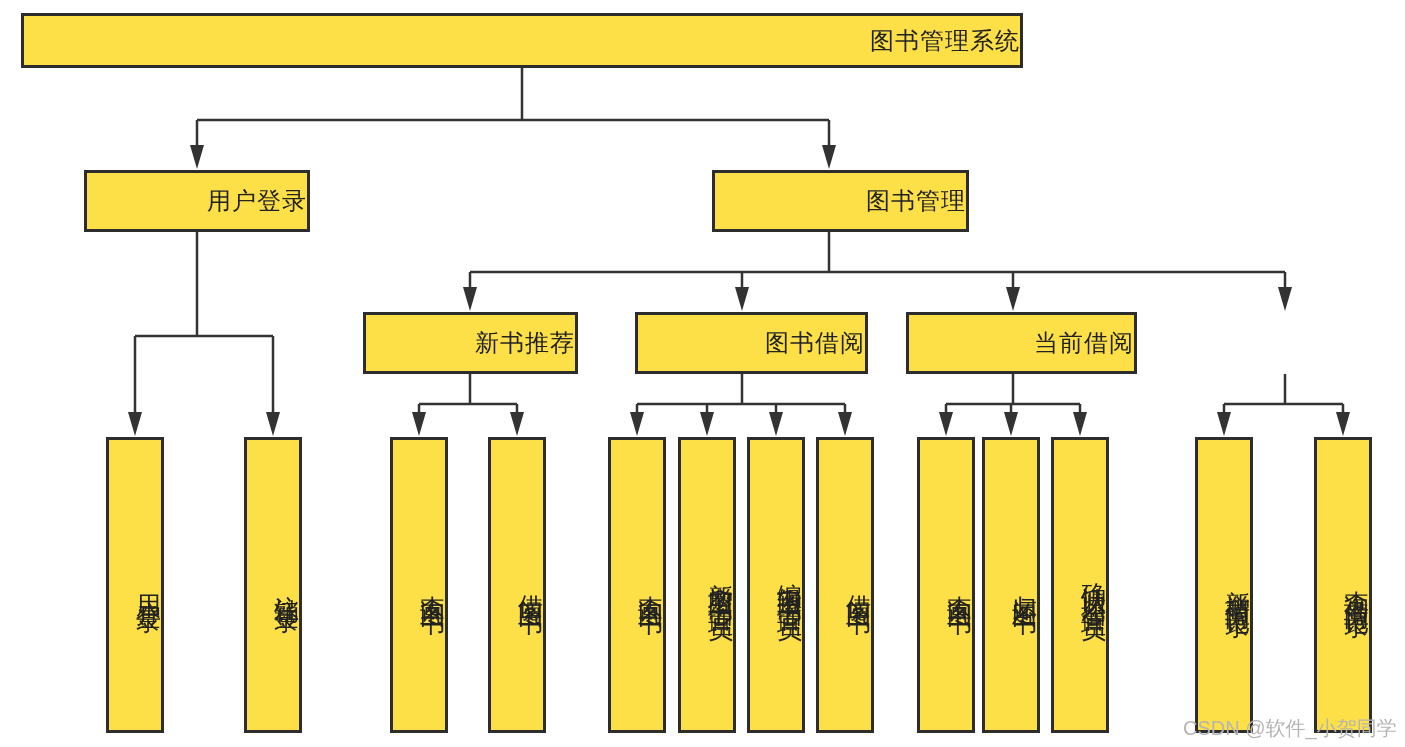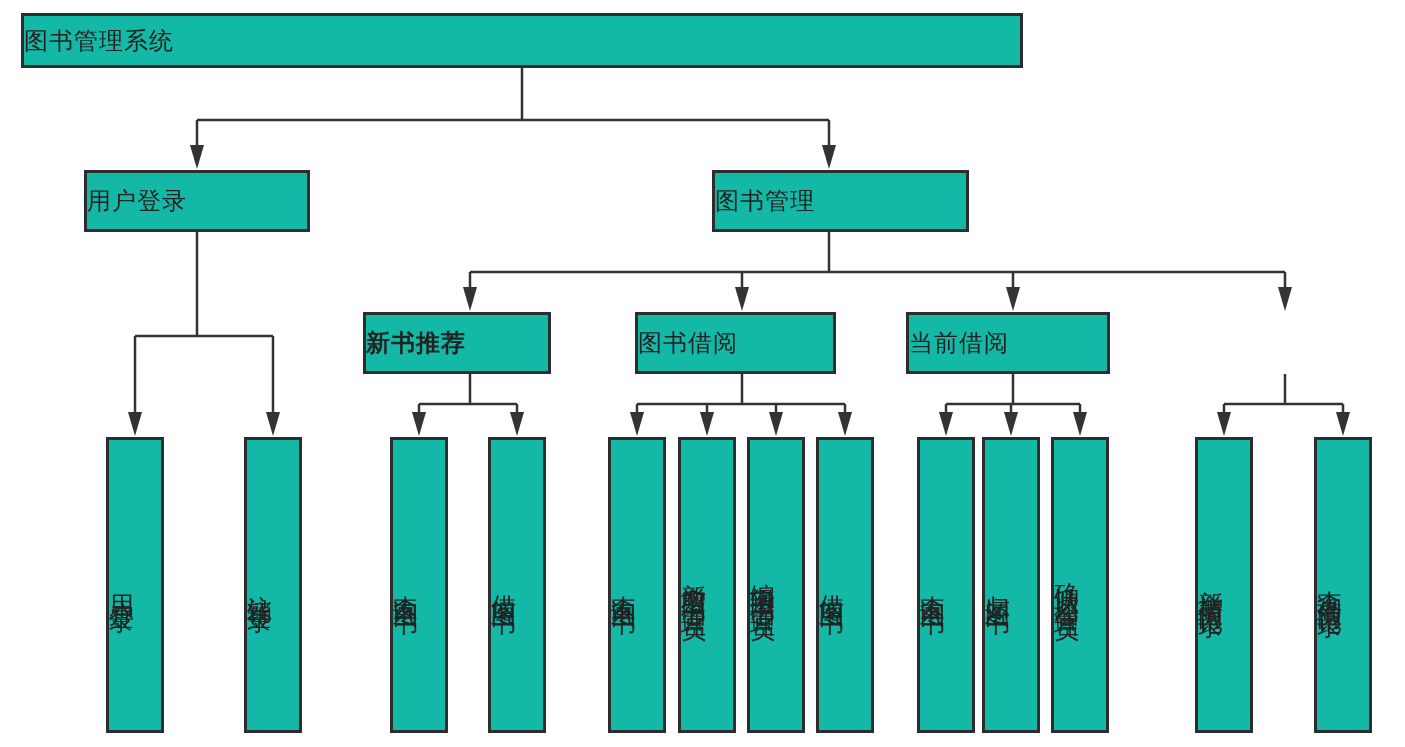--- a/index.html
+++ b/index.html
@@ -22,25 +22,25 @@
     margin:0;
   }
   .connectors{
     position:absolute;left:0;top:0;width:1405px;height:747px;
   }
   .connectors path{stroke:var(--line);stroke-width:2.5;fill:none;}
   .connectors polygon{fill:var(--line);stroke:none;}
   .node{
     position:absolute;
     box-sizing:border-box;
-    background:#14b8a6;
+    background:#fde047;
     border:3px solid var(--border);
     display:flex;
     align-items:center;
-    justify-content:flex-start;
+    justify-content:flex-end;
     color:var(--text);
   }
   .node.h span{
     font-size:24px;
     letter-spacing:1px;
     white-space:nowrap;
   }
   .node.v span{
     writing-mode:vertical-rl;
     text-orientation:mixed;
@@ -109,27 +109,27 @@
     <span>图书管理系统</span>
   </div>
 
   <div class="node h" style="left:84px;top:170px;width:226px;height:62px;">
     <span>用户登录</span>
   </div>
   <div class="node h" style="left:712px;top:170px;width:257px;height:62px;">
     <span>图书管理</span>
   </div>
 
-  <div class="node h" style="left:363px;top:312px;width:188px;height:62px;font-weight:bold;">
+  <div class="node h" style="left:363px;top:312px;width:215px;height:62px;">
     <span>新书推荐</span>
   </div>
-  <div class="node h" style="left:635px;top:312px;width:201px;height:62px;">
+  <div class="node h" style="left:635px;top:312px;width:233px;height:62px;">
     <span>图书借阅</span>
   </div>
-  <div class="node h" style="left:906px;top:312px;width:204px;height:62px;">
+  <div class="node h" style="left:906px;top:312px;width:231px;height:62px;">
     <span>当前借阅</span>
   </div>
 
   <div class="node v" style="left:106px;top:437px;width:58px;height:296px;">
     <span>用户登录</span>
   </div>
   <div class="node v" style="left:244px;top:437px;width:58px;height:296px;">
     <span>注销登录</span>
   </div>
 
@@ -163,14 +163,15 @@
     <span>确认归还（管理员）</span>
   </div>
 
   <div class="node v" style="left:1195px;top:437px;width:58px;height:296px;">
     <span>新增借阅记录</span>
   </div>
   <div class="node v" style="left:1314px;top:437px;width:58px;height:296px;">
     <span>查询借阅记录</span>
   </div>
 
+  <div class="watermark">CSDN @软件_小贺同学</div>
 
 </div>
 
 </body></html>

